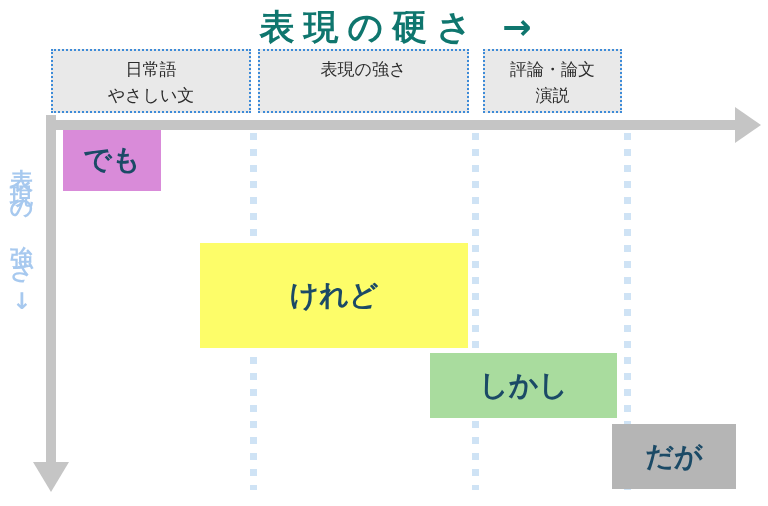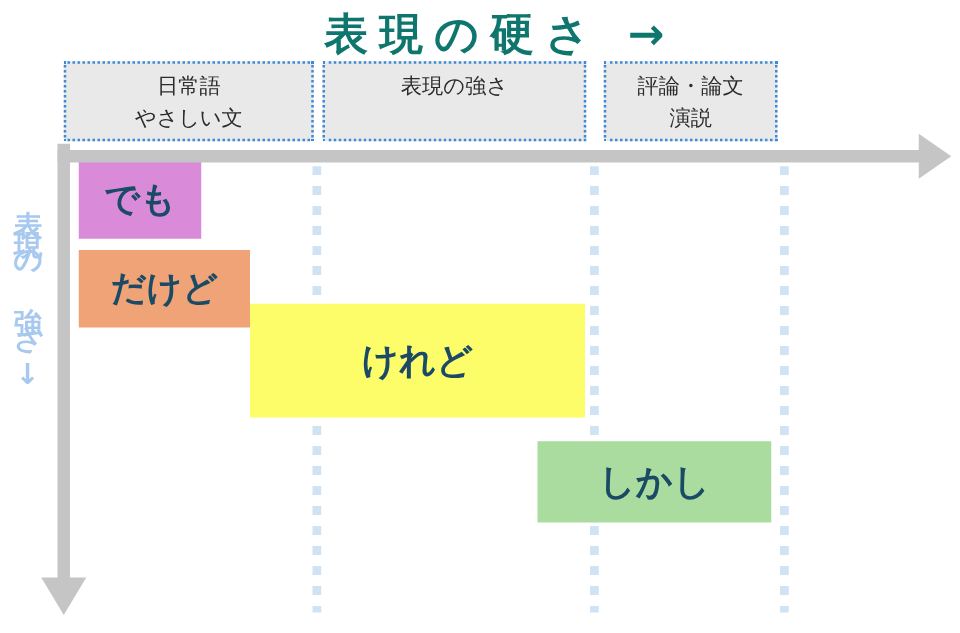--- a/index.html
+++ b/index.html
@@ -107,21 +107,21 @@
     position: absolute;
     display: flex;
     align-items: center;
     justify-content: center;
     font-weight: 800;
     color: #1b4a66;
     z-index: 2;
   }
   .b-demo           { left: 63px;  top: 128px; width: 98px;  height: 63px;  font-size: 28px; }
   .b-dakedo         { left: 63px;  top: 200px; width: 137px; height: 62px;  font-size: 28px; }
-  .b-keredo         { left: 200px; top: 243px; width: 268px; height: 91px; font-size: 29px; }
+  .b-keredo         { left: 200px; top: 243px; width: 268px; height: 105px; font-size: 29px; }
   .b-shikashi       { left: 383px; top: 353px; width: 187px; height: 65px;  font-size: 29px; }
   .b-shikashinagara { left: 578px; top: 353px; width: 158px; height: 65px;  font-size: 24px; }
   .b-daga           { left: 612px; top: 424px; width: 124px; height: 65px;  font-size: 28px; }
 </style>
 </head>
 <body>
 
 <div class="stage">
 
   <div class="x-title">表現の硬さ →</div>
@@ -143,17 +143,17 @@
   <div class="hdr hdr3">
     <span>評論・論文</span>
     <span>演説</span>
   </div>
 
   <div class="sep sep1"></div>
   <div class="sep sep2"></div>
   <div class="sep sep3"></div>
 
   <div class="block b-demo" style="background-color: rgb(217, 139, 217);">でも</div>
-  <div class="block b-dakedo" style="background-color: rgb(240, 163, 119);">だけど</div>
   <div class="block b-keredo" style="background-color: rgb(253, 253, 105);">けれど</div>
   <div class="block b-shikashi" style="background-color: rgb(169, 220, 158); margin-left: 47px;">しかし</div>
+  <div class="block b-daga" style="background-color: rgb(181, 181, 181);">だが</div>
 
 </div>
 
 </body></html>

